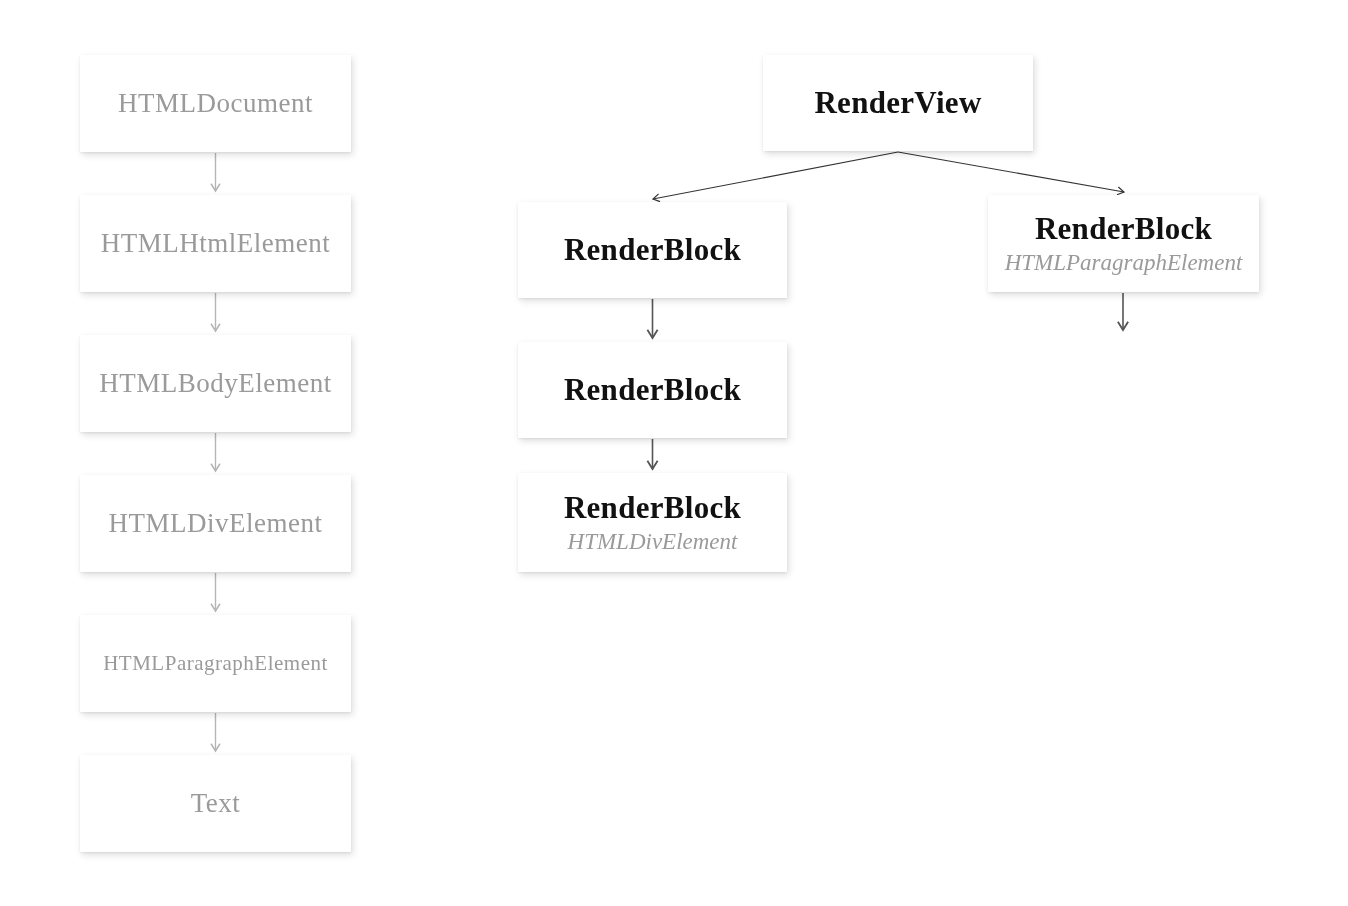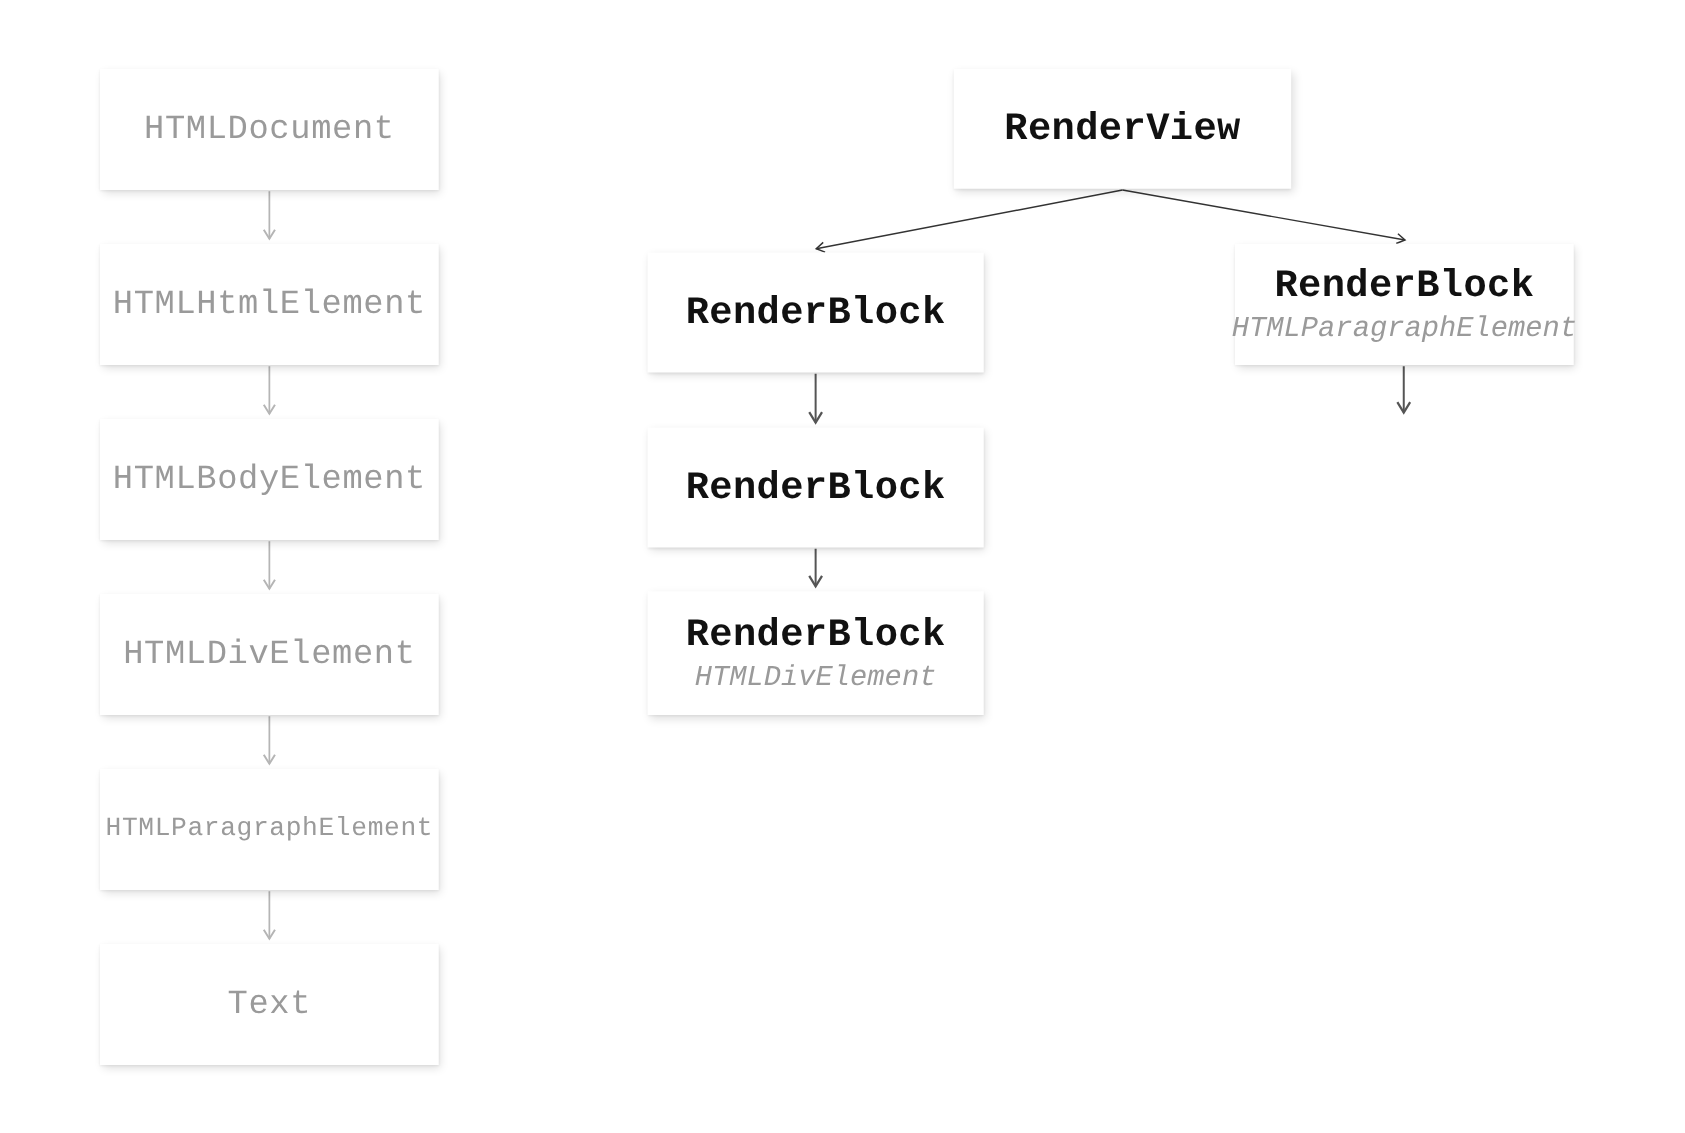--- a/index.html
+++ b/index.html
@@ -5,21 +5,21 @@
   html, body {
     margin: 0;
     padding: 0;
     background: #ffffff;
   }
   #canvas {
     position: relative;
     width: 1348px;
     height: 906px;
     background: var(--page-bg, #ffffff);
-    font-family: Liberation Mono, monospace;
+    font-family: Liberation Serif, serif;
     overflow: hidden;
   }
   #arrows {
     position: absolute;
     left: 0; top: 0;
     width: 1348px;
     height: 906px;
     z-index: 0;
   }
   .box {

